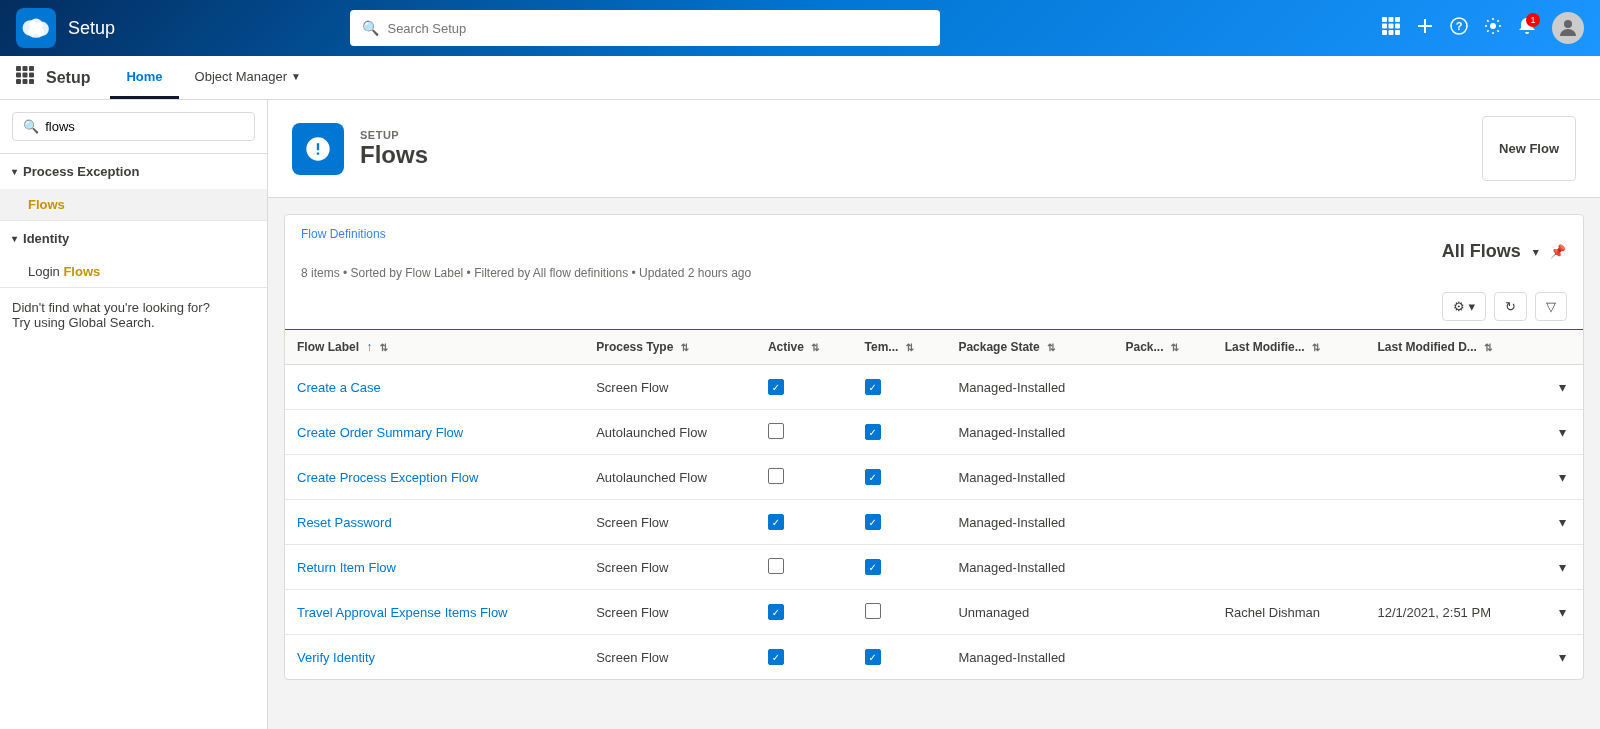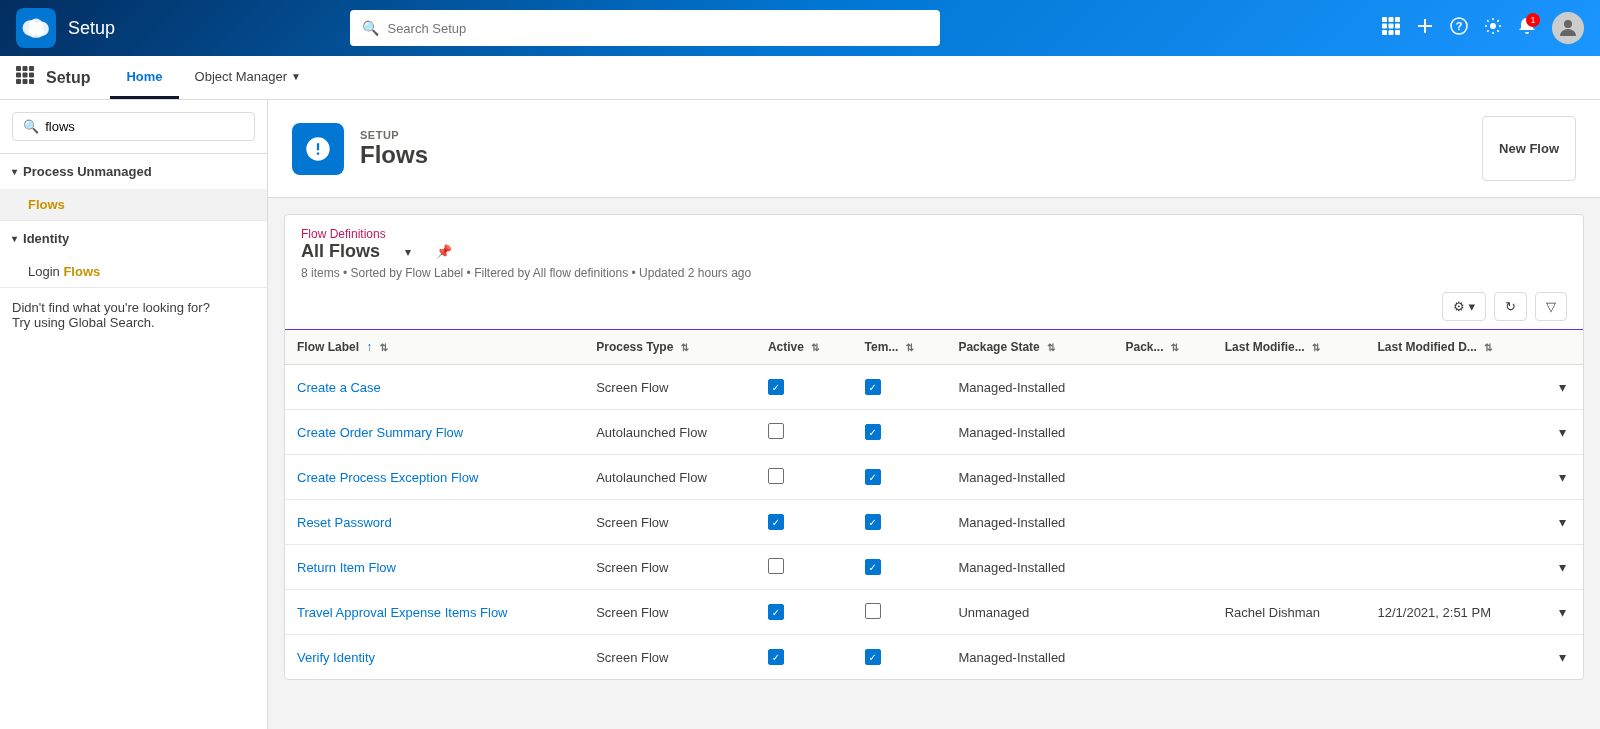--- a/index.html
+++ b/index.html
@@ -160,23 +160,23 @@
     .table-section {
       margin: 16px;
       background: white;
       border: 1px solid #dddbda;
       border-radius: 4px;
     }
     .table-header {
       padding: 12px 16px 4px;
     }
     .table-title-row {
-      display: flex; align-items: center; gap: 25px; margin-bottom: 4px;
-    }
-    .table-section-label { font-size: 12px; color: #be185d; }
+      display: flex; align-items: center; gap: 12px; margin-bottom: 4px; justify-content: flex-end;
+    }
+    .table-section-label { font-size: 12px; color: #3b82f6; }
     .table-title { font-size: 18px; font-weight: 700; color: #3e3e3c; }
     .dropdown-arrow-icon { font-size: 12px; color: #3e3e3c; cursor: pointer; }
     .pin-icon { color: #0176D3; cursor: pointer; }
     .table-meta { font-size: 12px; color: #706e6b; margin-bottom: 8px; }
     .table-toolbar {
       display: flex; justify-content: flex-end; align-items: center;
       padding: 0 16px 8px; gap: 8px;
     }
     .toolbar-btn {
       border: 1px solid #dddbda; background: white;
@@ -319,21 +319,21 @@
     <div class="sidebar-search">
       <div class="sidebar-search-box">
         <span style="margin-right:6px;color:#706e6b;">🔍</span>
         <input type="text" value="flows" style="">
       </div>
     </div>
 
     <div class="sidebar-section">
       <div class="sidebar-section-header">
         <span class="chevron">▾</span>
-        <span>Process Unmanaged</span>
+        <span>Process Exception</span>
       </div>
       <div class="sidebar-item active">
         <a href="#" class="highlight">Flows</a>
       </div>
     </div>
 
     <div class="sidebar-section">
       <div class="sidebar-section-header">
         <span class="chevron">▾</span>
         <span>Identity</span>

